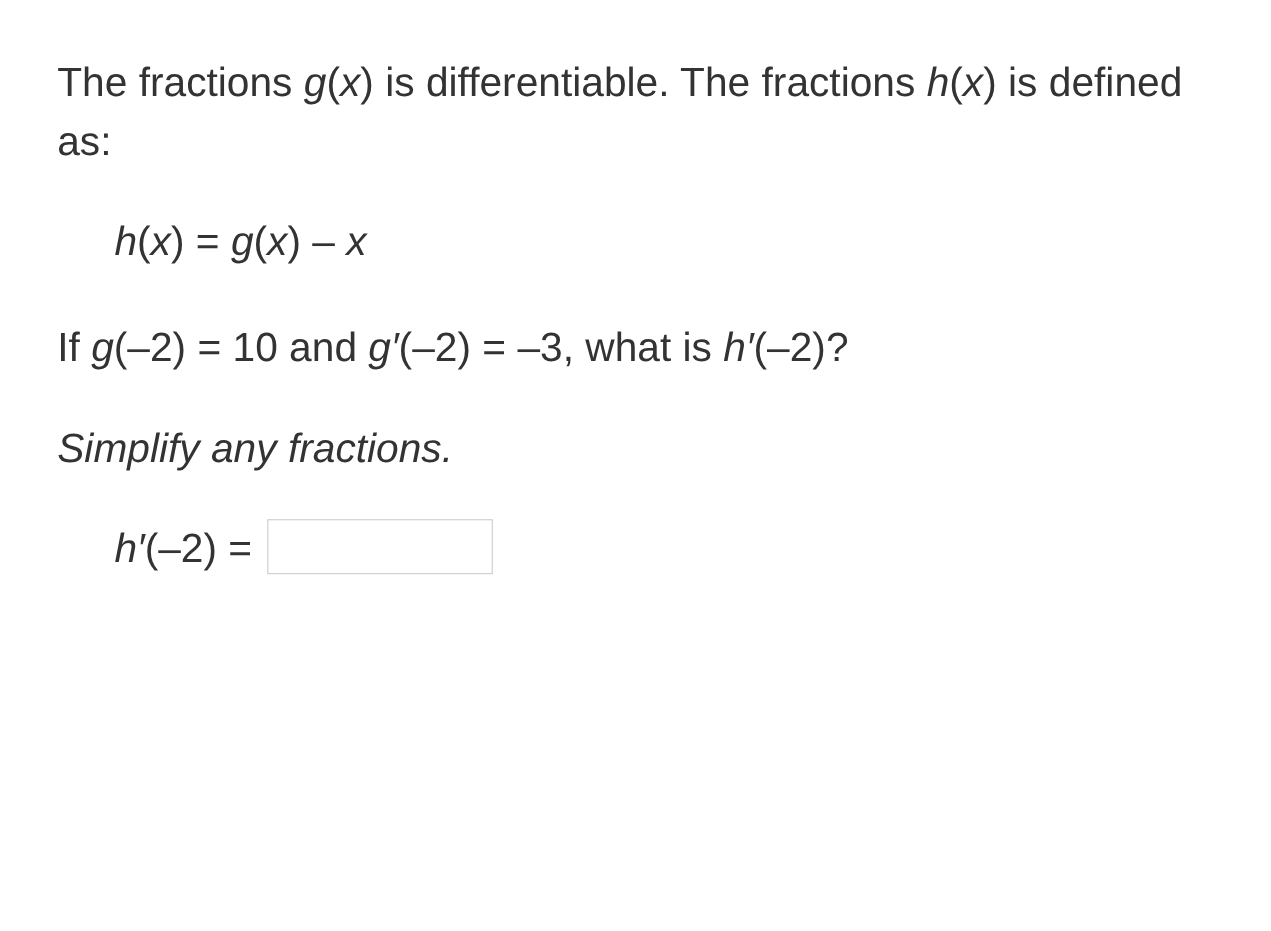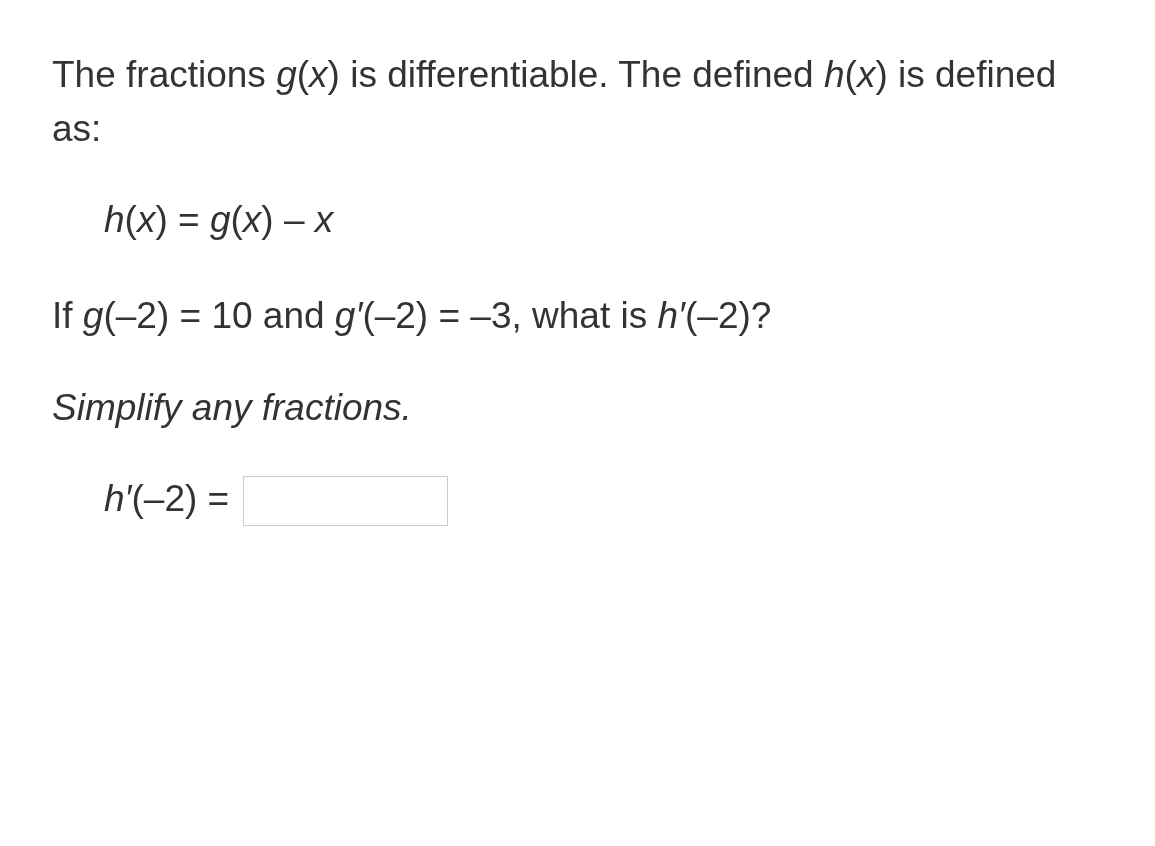--- a/index.html
+++ b/index.html
@@ -21,41 +21,41 @@
     }
     .indent {
       padding-left: 52px;
       margin-bottom: 42px;
     }
     .italic {
       font-style: italic;
     }
     .answer-row {
       display: flex;
-      align-items: flex-end;
+      align-items: flex-start;
       gap: 10px;
     }
     .answer-input {
       width: 205px;
       height: 50px;
       border: 1px solid #cccccc;
       font-size: 30px;
       padding: 4px 8px;
       font-family: inherit;
       margin-left: 4px;
     }
     .minus {
       font-family: Arial, sans-serif;
     }
   </style>
 </head>
 <body>
 
 <div class="para">
-  <span>The fractions </span><span class="italic">g</span><span>(</span><span class="italic">x</span><span>)</span><span> is differentiable. The defined </span><span class="italic">h</span><span>(</span><span class="italic">x</span><span>)</span><span> is defined as:</span>
+  <span>The fractions </span><span class="italic">g</span><span>(</span><span class="italic">x</span><span>)</span><span> is differentiable. The fractions </span><span class="italic">h</span><span>(</span><span class="italic">x</span><span>)</span><span> is defined as:</span>
 </div>
 
 <div class="indent">
   <span class="italic">h</span><span>(</span><span class="italic">x</span><span>)</span><span> = </span><span class="italic">g</span><span>(</span><span class="italic">x</span><span>)</span><span> – </span><span class="italic">x</span>
 </div>
 
 <div class="para">
   <span>If </span><span class="italic">g</span><span>(</span><span class="minus">–2</span><span>)</span><span> = 10 and </span><span class="italic">g</span><span class="italic">′</span><span>(</span><span class="minus">–2</span><span>)</span><span> = </span><span class="minus">–3</span><span>, what is </span><span class="italic">h</span><span class="italic">′</span><span>(</span><span class="minus">–2</span><span>)</span><span>?</span>
 </div>
 

